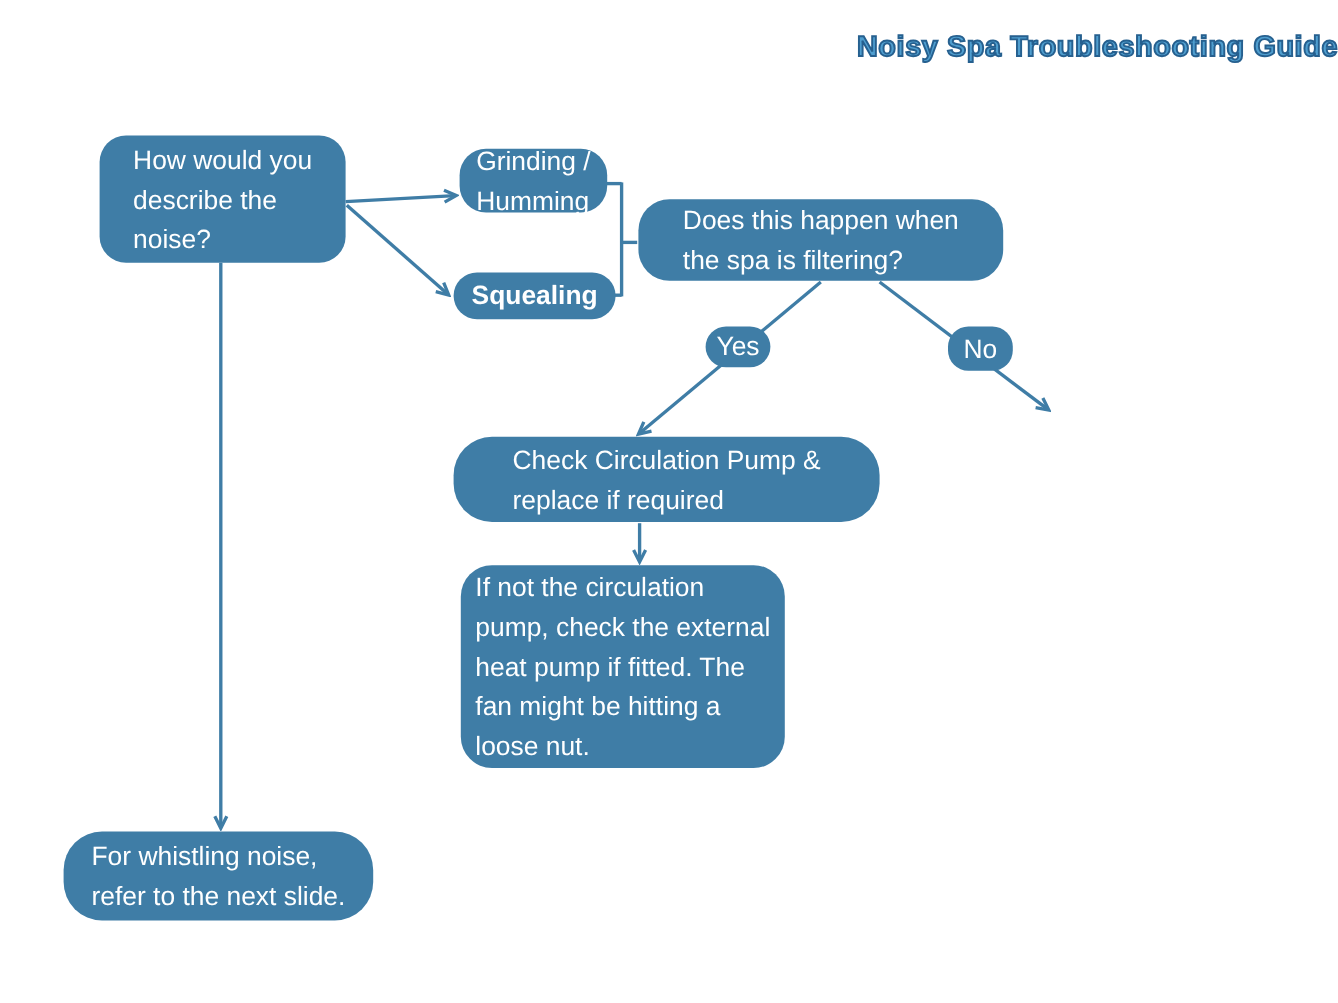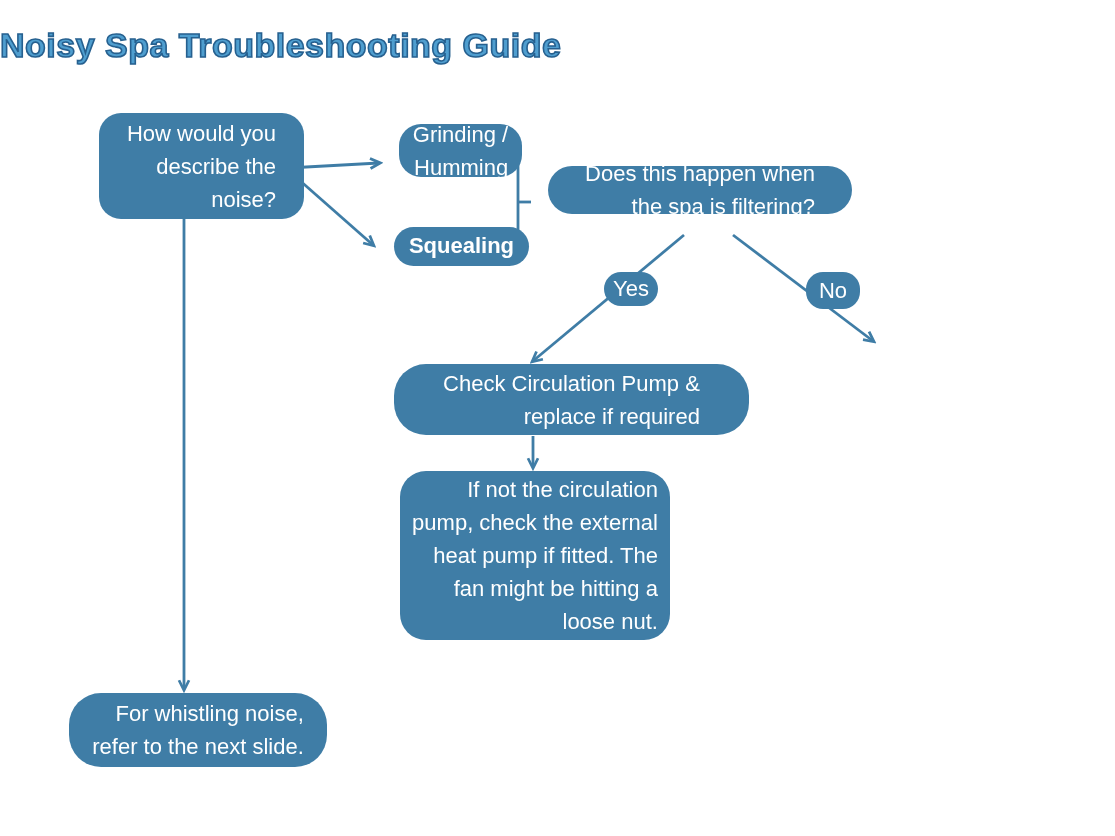--- a/index.html
+++ b/index.html
@@ -16,22 +16,22 @@
     height: 836px;
     background: var(--background, #ffffff);
     overflow: hidden;
   }
   .title {
     position: absolute;
     top: 26px;
     left: 0;
     width: 100%;
     margin: 0;
-    text-align: left;
-    font-size: 34px;
+    text-align: right;
+    font-size: 24px;
     font-weight: bold;
     letter-spacing: 0.5px;
     color: var(--title-fill, #4f9ecf);
     -webkit-text-stroke: 1.6px var(--title-outline, #26608f);
     z-index: 2;
   }
   .connectors {
     position: absolute;
     left: 0;
     top: 0;
@@ -44,31 +44,30 @@
   }
   .node {
     position: absolute;
     z-index: 2;
     box-sizing: border-box;
     background: var(--node-fill, #3f7da6);
     color: var(--node-text, #ffffff);
     display: flex;
     align-items: center;
     justify-content: center;
-    text-align: right;
+    text-align: left;
     white-space: pre-line;
     font-size: 22px;
     line-height: 1.5;
     padding: 12px 6px;
-    margin-left: 16px;
   }
   .n-question  { left: 83px;  top: 113px; width: 205px; height: 106px; border-radius: 22px; }
   .n-grinding  { left: 383px; top: 124px; width: 123px; height: 53px;  border-radius: 22px; }
   .n-squealing { left: 378px; top: 227px; width: 135px; height: 39px;  border-radius: 20px; line-height: 1.2; font-weight: bold; }
-  .n-filtering { left: 532px; top: 166px; width: 304px; height: 48px;  border-radius: 26px; }
+  .n-filtering { left: 532px; top: 166px; width: 304px; height: 68px;  border-radius: 26px; }
   .n-yes       { left: 588px; top: 272px; width: 54px;  height: 34px;  border-radius: 17px; line-height: 1; }
   .n-no        { left: 790px; top: 272px; width: 54px;  height: 37px;  border-radius: 17px; line-height: 1; }
   .n-circpump  { left: 378px; top: 364px; width: 355px; height: 71px;  border-radius: 32px; }
   .n-heatpump  { left: 384px; top: 471px; width: 270px; height: 169px; border-radius: 26px; }
   .n-checkwhen { left: 731px; top: 344px; width: 301px; height: 140px; border-radius: 26px; }
   .n-whistling { left: 53px;  top: 693px; width: 258px; height: 74px;  border-radius: 32px; }
 </style>
 </head>
 <body>
 

